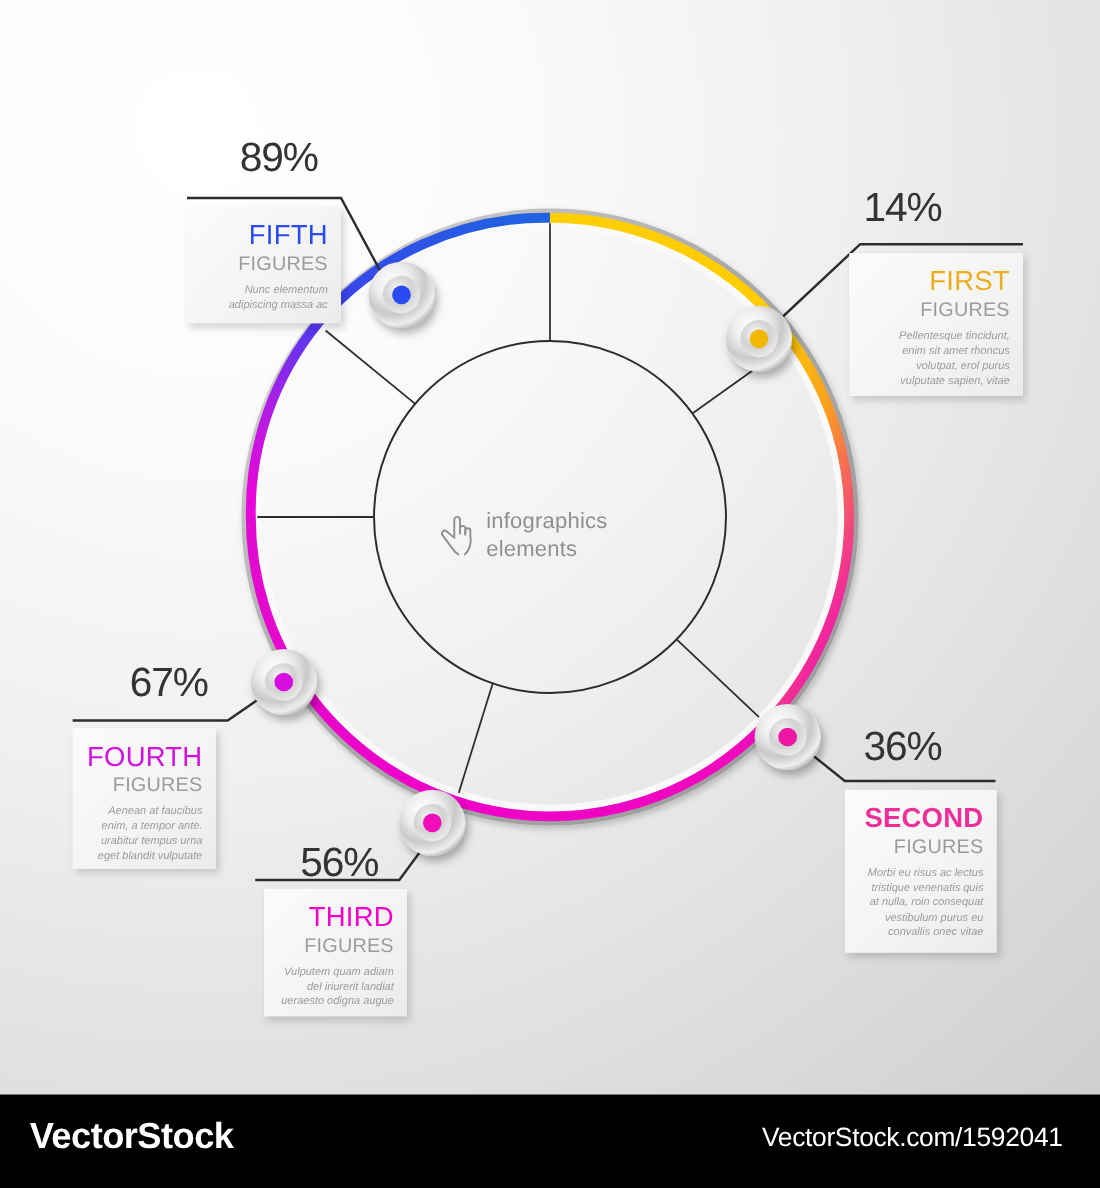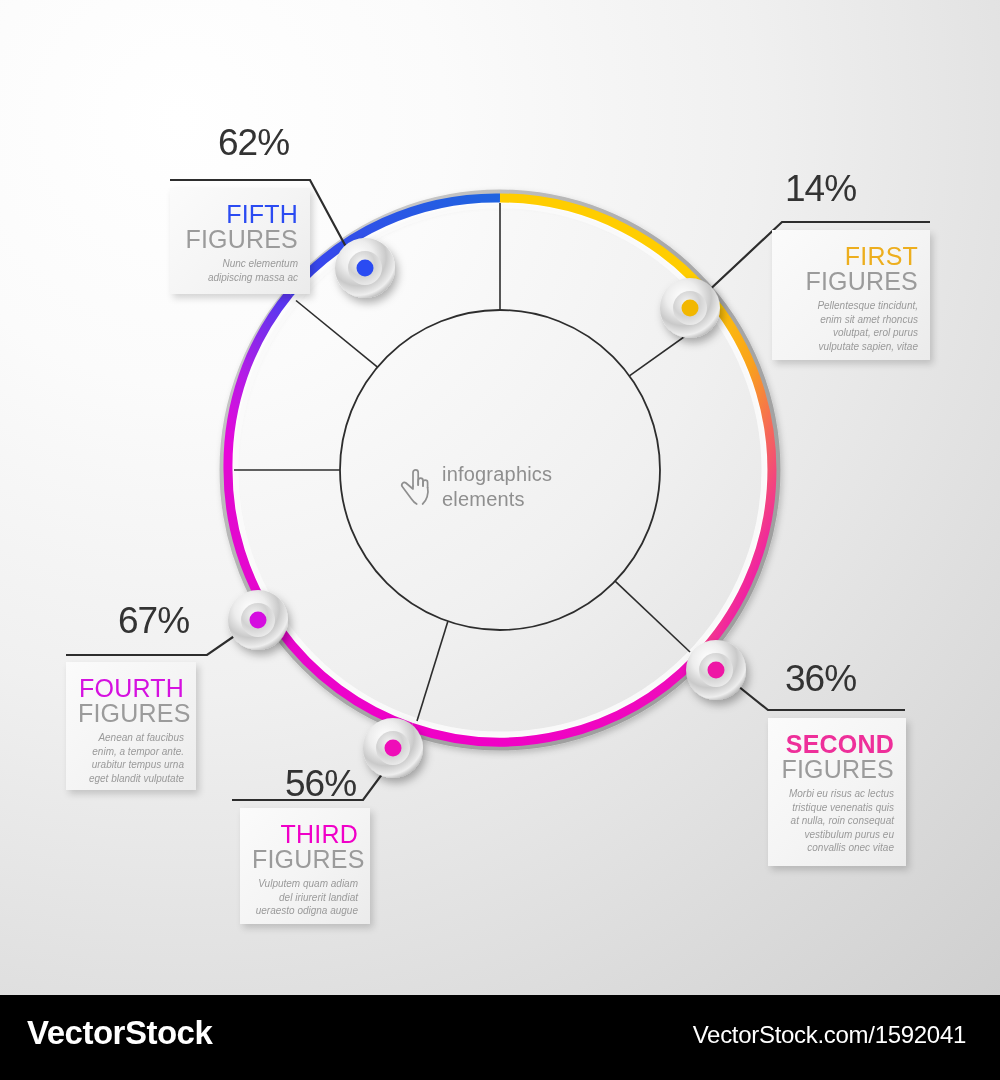--- a/index.html
+++ b/index.html
@@ -69,21 +69,21 @@
     box-sizing: border-box;
     padding: 14px 12px 12px 12px;
   }
   .card .title {
     font-size: 25px;
     line-height: 25px;
     font-weight: 400;
     letter-spacing: .2px;
   }
   .card .sub {
-    font-size: 25px;
+    font-size: 18px;
     line-height: 25px;
     color: #9b9b9b;
     font-weight: 400;
     letter-spacing: .2px;
   }
   .card .body {
     margin-top: 5px;
     font-size: 10px;
     line-height: 13.5px;
     color: #9a9a9a;
@@ -259,21 +259,21 @@
         <path d="M20.2 19 L20.2 14.5 a2.4 2.4 0 0 1 4.8 0 L25 20"></path>
         <path d="M25 20 L25 16.5 a2.3 2.3 0 0 1 4.6 0 L29.6 21.5"></path>
         <path d="M29.6 21.5 c1.4 6 -1 13 -5 16.5"></path>
         <path d="M15 20 L15 23 L8 17 a2.6 2.6 0 0 0 -3.6 3.7 L13.5 33 c1.5 2.2 3.2 3.9 5.2 5"></path>
       </g>
     </svg>
     <div class="logo-text"><span>infographics</span><br><span>elements</span></div>
   </div>
 
   <div class="callout">
-    <div class="pct" style="left:218px; top:122px;">62%</div>
+    <div class="pct" style="left:218px; top:122px;">89%</div>
     <div class="card ta-right" style="left:170px; top:188px; width:140px; height:106px;">
       <div class="title" style="color:#2b4bf2;">FIFTH</div>
       <div class="sub">FIGURES</div>
       <div class="body">Nunc elementum
 adipiscing massa ac</div>
     </div>
   </div>
 
   <div class="callout">
     <div class="pct" style="left:785px; top:168px;">14%</div>
@@ -294,21 +294,21 @@
       <div class="sub">FIGURES</div>
       <div class="body">Morbi eu risus ac lectus
 tristique venenatis quis
 at nulla, roin consequat
 vestibulum purus eu
 convallis onec vitae</div>
     </div>
   </div>
 
   <div class="callout">
-    <div class="pct" style="left:285px; top:763px;">56%</div>
+    <div class="pct" style="left:273px; top:763px;">56%</div>
     <div class="card ta-right" style="left:240px; top:808px; width:130px; height:116px;padding-left:12px;">
       <div class="title" style="color:#f000c8;">THIRD</div>
       <div class="sub">FIGURES</div>
       <div class="body">Vulputem quam adiam
 del iriurerit landiat
 ueraesto odigna augue</div>
     </div>
   </div>
 
   <div class="callout">

